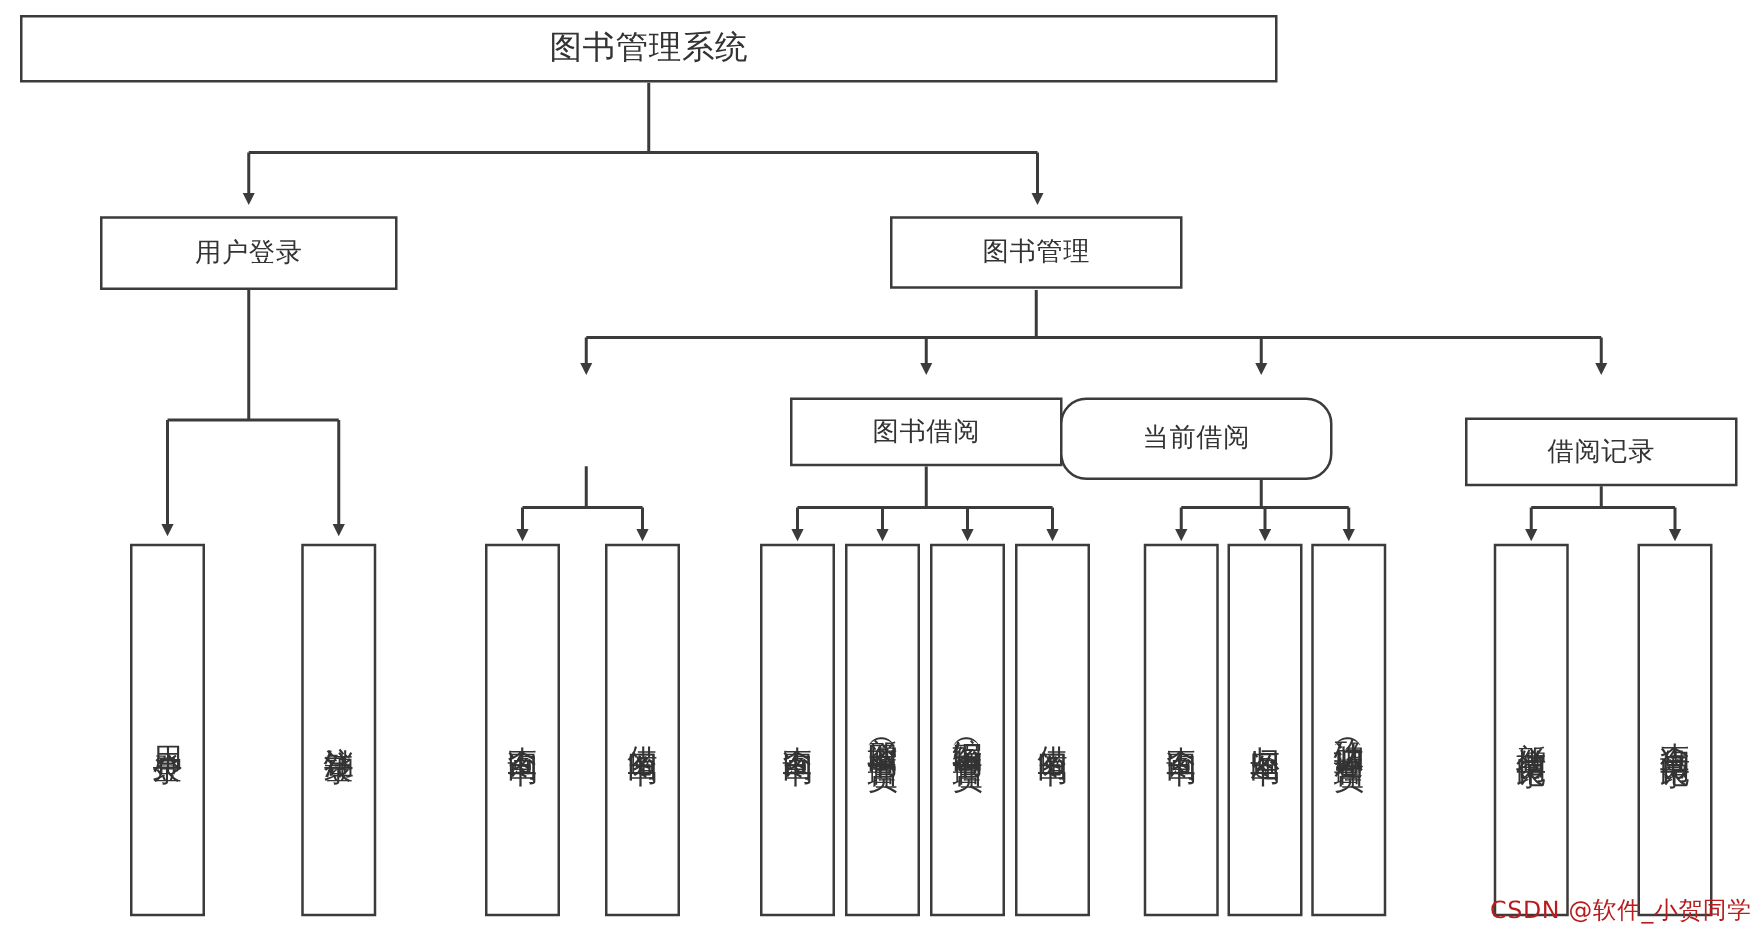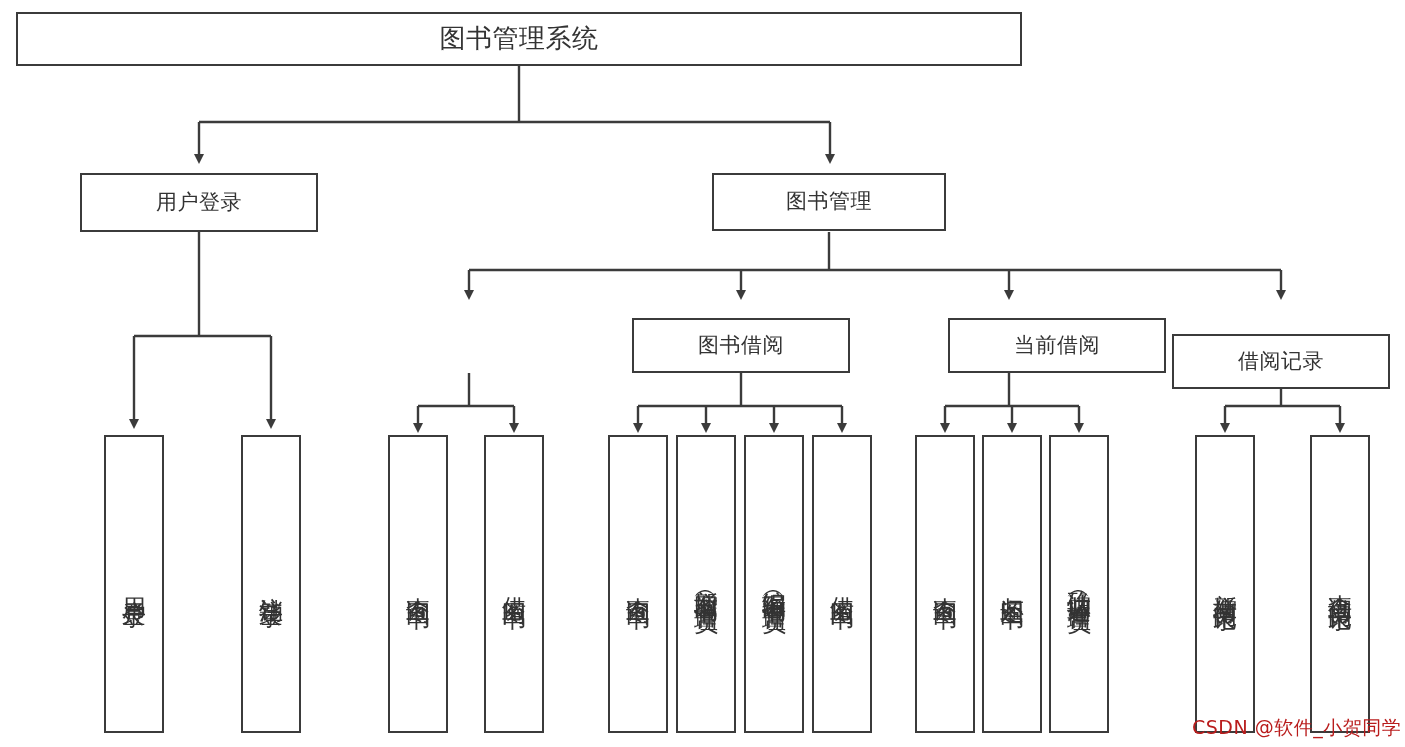--- a/index.html
+++ b/index.html
@@ -131,21 +131,21 @@
   <div class="node h" style="left:80px; top:173px; width:238px; height:59px;">
     <span class="label">用户登录</span>
   </div>
   <div class="node h" style="left:712px; top:173px; width:234px; height:58px;">
     <span class="label">图书管理</span>
   </div>
 
   <div class="node h" style="left:632px; top:318px; width:218px; height:55px;">
     <span class="label">图书借阅</span>
   </div>
-  <div class="node h" style="left:948px; top:318px; width:218px; height:55px;">
+  <div class="node h" style="left:848px; top:318px; width:218px; height:66px;border-radius:21px;">
     <span class="label">当前借阅</span>
   </div>
   <div class="node h" style="left:1172px; top:334px; width:218px; height:55px;">
     <span class="label">借阅记录</span>
   </div>
 
   <div class="node v" style="left:104px; top:435px; width:60px; height:298px;">
     <span class="label">用户登录</span>
   </div>
   <div class="node v" style="left:241px; top:435px; width:60px; height:298px;">

